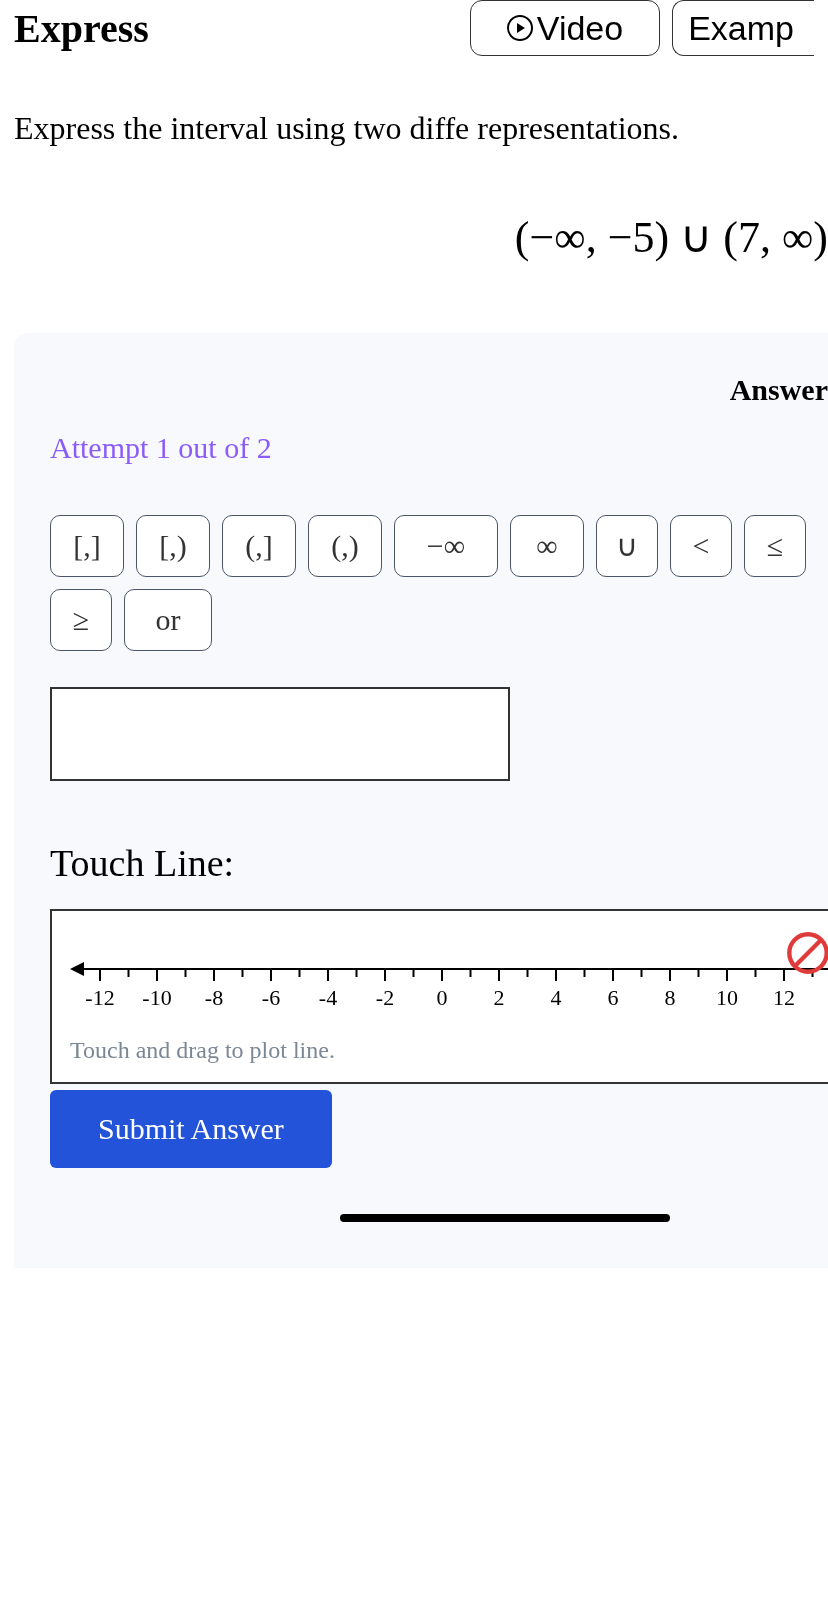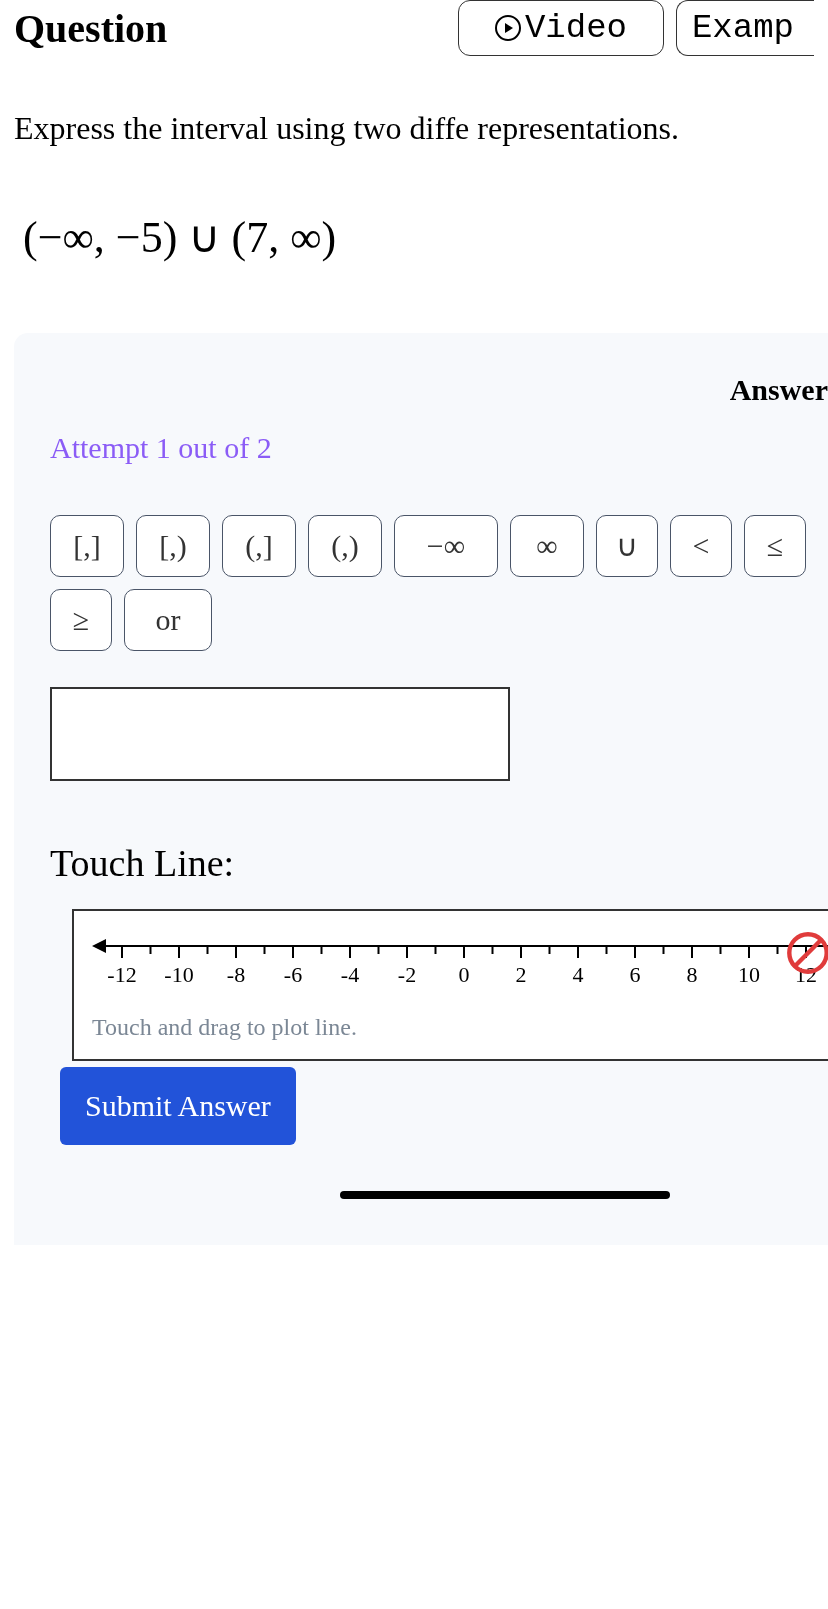--- a/index.html
+++ b/index.html
@@ -24,21 +24,21 @@
     }
     .spacer { flex: 1; }
     .pill-btn {
       display: flex;
       align-items: center;
       gap: 4px;
       border: 1.5px solid #333;
       border-radius: 12px;
       padding: 10px 36px;
       font-size: 34px;
-      font-family: Liberation Mono, monospace;
+      font-family: Liberation Sans, sans-serif;
       background: #fff;
       cursor: pointer;
       height: 56px;
     }
     .pill-btn.cut {
       border-radius: 12px 0 0 12px;
       border-right: none;
       padding-right: 20px;
       padding-left: 15px;
     }
@@ -62,24 +62,23 @@
       margin-left: 2px;
     }
     .prompt {
       font-size: 32px;
       padding: 0 14px;
       line-height: 1.4;
       margin-bottom: 60px;
     }
     .math-expr {
       font-size: 44px;
-      text-align: left;
+      text-align: right;
       font-family: 'Times New Roman', serif;
       margin-bottom: 70px;
-      padding-left: 23px;
     }
     .answer-panel {
       background: #f7f9fc;
       border-radius: 14px 0 0 0;
       margin-left: 14px;
       padding: 40px 0 30px 36px;
     }
     .answer-heading {
       font-size: 30px;
       font-weight: bold;
@@ -124,22 +123,21 @@
       border: 2px solid #333;
       background: #fff;
       font-size: 28px;
       padding: 0 12px;
       margin-bottom: 60px;
     }
     .numline-wrap {
       border: 2px solid #333;
       border-right: none;
       background: #fff;
-      padding: 15px 0 18px 18px;
-      margin-left: 22px;
+      padding: 38px 0 18px 18px;
       position: relative;
     }
     .numline-svg { display: block; }
     .numline-hint {
       text-align: left;
       font-size: 24px;
       color: #7b8795;
       margin-top: 8px;
       font-family: Georgia, serif;
     }
@@ -149,41 +147,41 @@
       top: 20px;
       width: 44px; height: 44px;
     }
     .submit-btn {
       background: #2253d9;
       color: #fff;
       font-size: 30px;
       font-family: Georgia, serif;
       border: none;
       border-radius: 6px;
-      padding: 22px 25px;
-      margin-left: 10px;
+      padding: 22px 48px;
+      margin-left: 0;
       margin-top: 6px;
       cursor: pointer;
     }
     .home-indicator {
       width: 330px;
       height: 8px;
       background: #000;
       border-radius: 4px;
       position: absolute;
       left: 290px;
       bottom: 16px;
     }
     .bottom-area { position: relative; height: 70px; }
   </style>
 </head>
 <body>
 
 <div class="header-row">
-  <div class="question-label">Question</div>
+  <div class="question-label">Express</div>
   <div class="spacer"></div>
   <button class="pill-btn">
     <span class="play-icon"></span>
     <span>Video</span>
   </button>
   <button class="pill-btn cut">
     <span>Examp</span>
   </button>
 </div>
 

